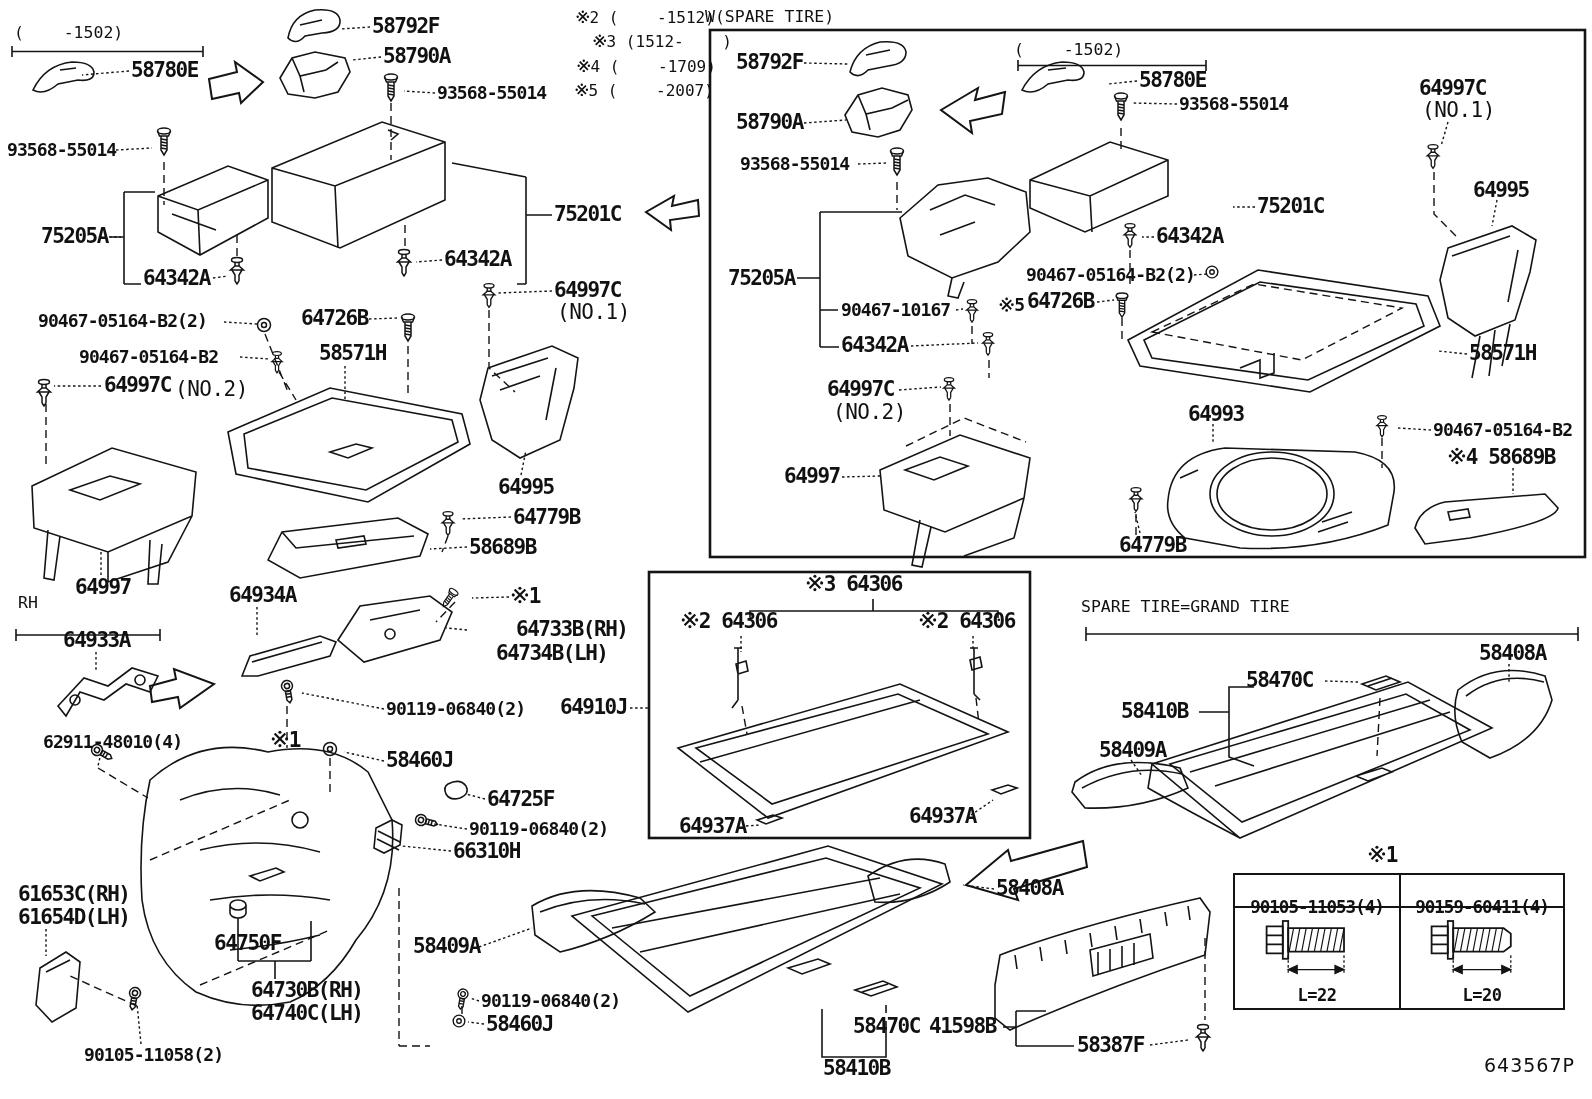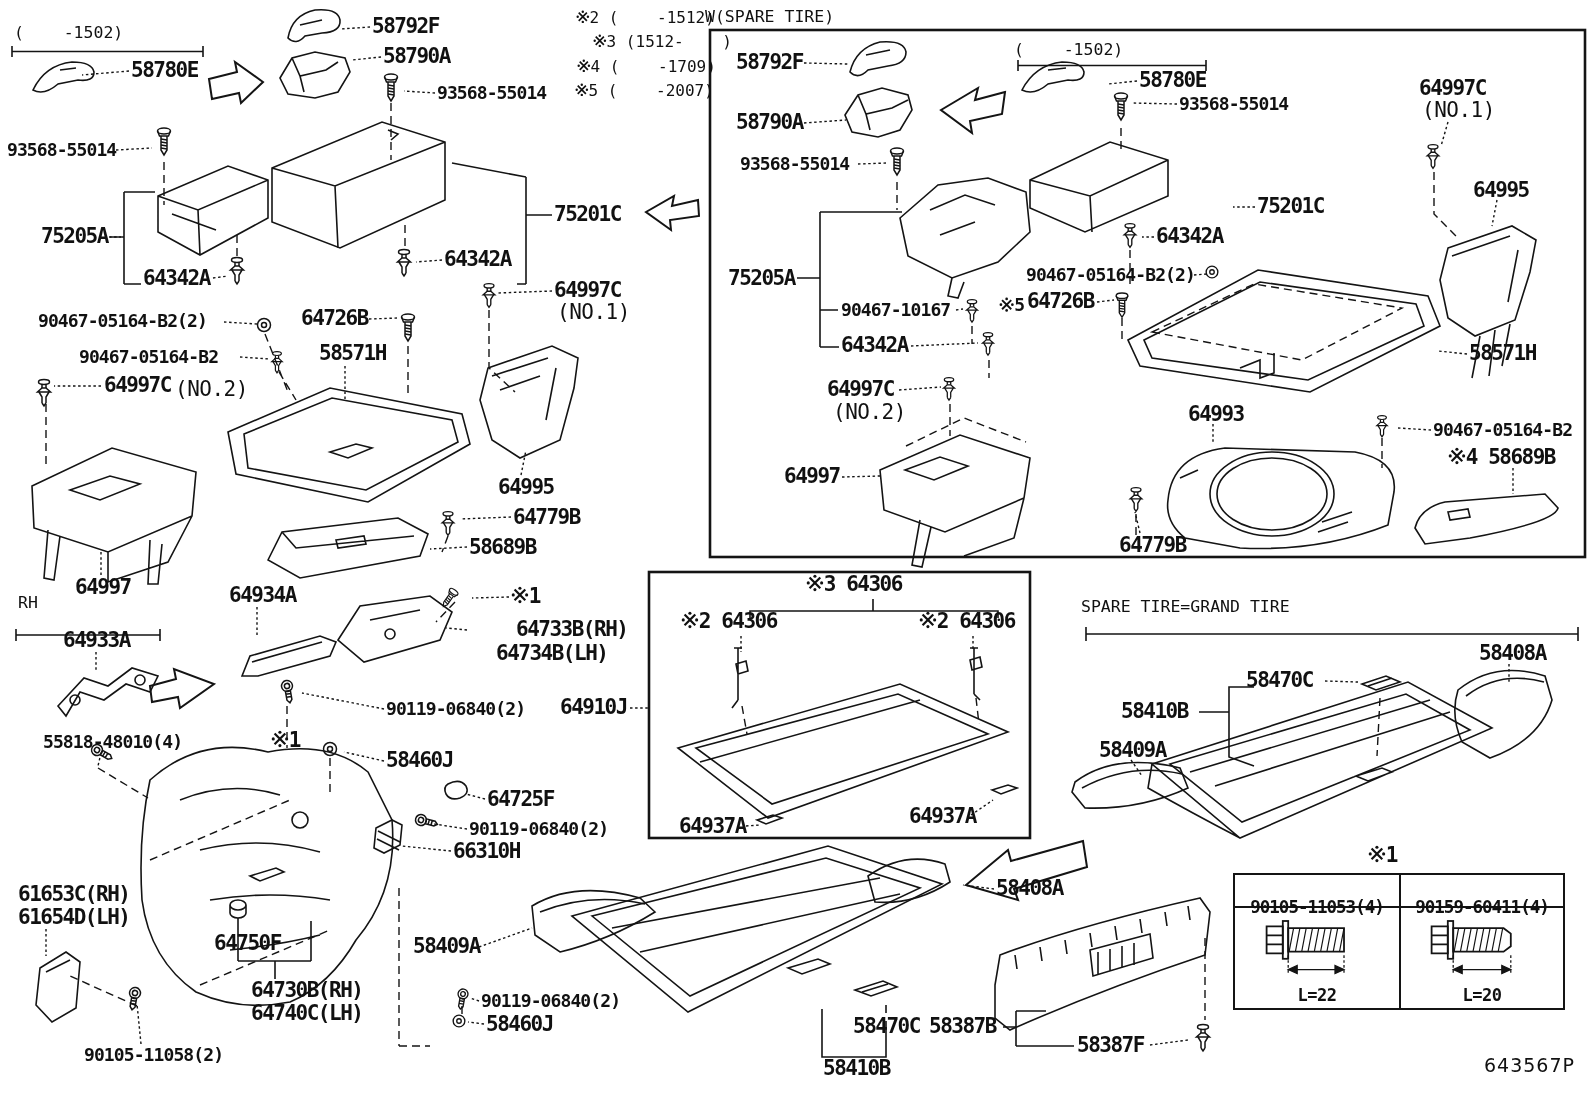--- a/index.html
+++ b/index.html
@@ -381,36 +381,36 @@
     <div class="lbl lg" style="left: 496px; top: 643px;">64734B(LH)</div>
     <div class="lbl md" style="left: 386px; top: 700px;">90119-06840(2)</div>
     <div class="lbl lg" style="left: 271px; top: 730px;"><svg class="ref" viewBox="0 0 16 16">
         <path d="M3.2 3.2 L12.8 12.8 M12.8 3.2 L3.2 12.8" stroke="currentColor" stroke-width="2" fill="none"></path>
         <circle cx="8" cy="2" r="1.4" fill="currentColor"></circle>
         <circle cx="8" cy="14" r="1.4" fill="currentColor"></circle>
         <circle cx="2" cy="8" r="1.4" fill="currentColor"></circle>
         <circle cx="14" cy="8" r="1.4" fill="currentColor"></circle>
       </svg>1</div>
     <div class="lbl lg" style="left: 386px; top: 750px;">58460J</div>
-    <div class="lbl md" style="left: 43px; top: 733px;">55818-48010(4)</div>
+    <div class="lbl md" style="left: 43px; top: 733px;">62911-48010(4)</div>
     <div class="lbl lg" style="left: 487px; top: 789px;">64725F</div>
     <div class="lbl md" style="left: 469px; top: 820px;">90119-06840(2)</div>
     <div class="lbl lg" style="left: 453px; top: 841px;">66310H</div>
     <div class="lbl lg" style="left: 18px; top: 884px;">61653C(RH)</div>
     <div class="lbl lg" style="left: 18px; top: 907px;">61654D(LH)</div>
     <div class="lbl lg" style="left: 214px; top: 933px;">64750F</div>
     <div class="lbl lg" style="left: 251px; top: 980px;">64730B(RH)</div>
     <div class="lbl lg" style="left: 251px; top: 1003px;">64740C(LH)</div>
     <div class="lbl md" style="left: 84px; top: 1046px;">90105-11058(2)</div>
     <div class="lbl lg" style="left: 413px; top: 936px;">58409A</div>
     <div class="lbl md" style="left: 481px; top: 992px;">90119-06840(2)</div>
     <div class="lbl lg" style="left: 486px; top: 1014px;">58460J</div>
     <div class="lbl lg" style="left: 996px; top: 878px;">58408A</div>
     <div class="lbl lg" style="left: 853px; top: 1016px;">58470C</div>
-    <div class="lbl lg" style="left: 929px; top: 1016px;">58387B</div>
+    <div class="lbl lg" style="left: 929px; top: 1016px;">41598B</div>
     <div class="lbl lg" style="left: 1077px; top: 1035px;">58387F</div>
     <div class="lbl lg" style="left: 823px; top: 1058px;">58410B</div>
     <div class="lbl lg" style="left: 560px; top: 697px;">64910J</div>
     <div class="lbl lg" style="left: 806px; top: 574px;"><svg class="ref" viewBox="0 0 16 16">
         <path d="M3.2 3.2 L12.8 12.8 M12.8 3.2 L3.2 12.8" stroke="currentColor" stroke-width="2" fill="none"></path>
         <circle cx="8" cy="2" r="1.4" fill="currentColor"></circle>
         <circle cx="8" cy="14" r="1.4" fill="currentColor"></circle>
         <circle cx="2" cy="8" r="1.4" fill="currentColor"></circle>
         <circle cx="14" cy="8" r="1.4" fill="currentColor"></circle>
       </svg>3 64306</div>

